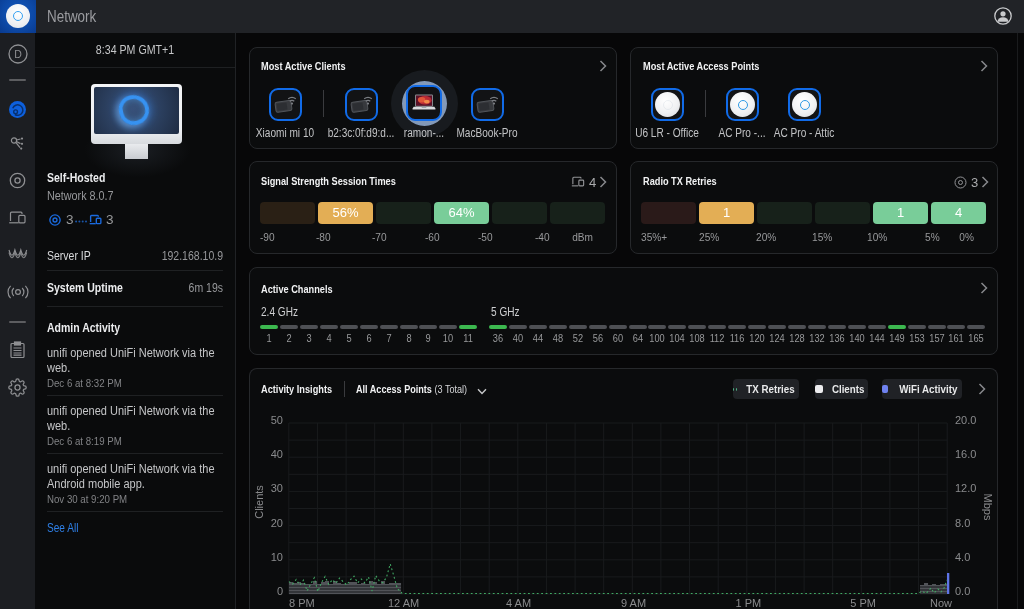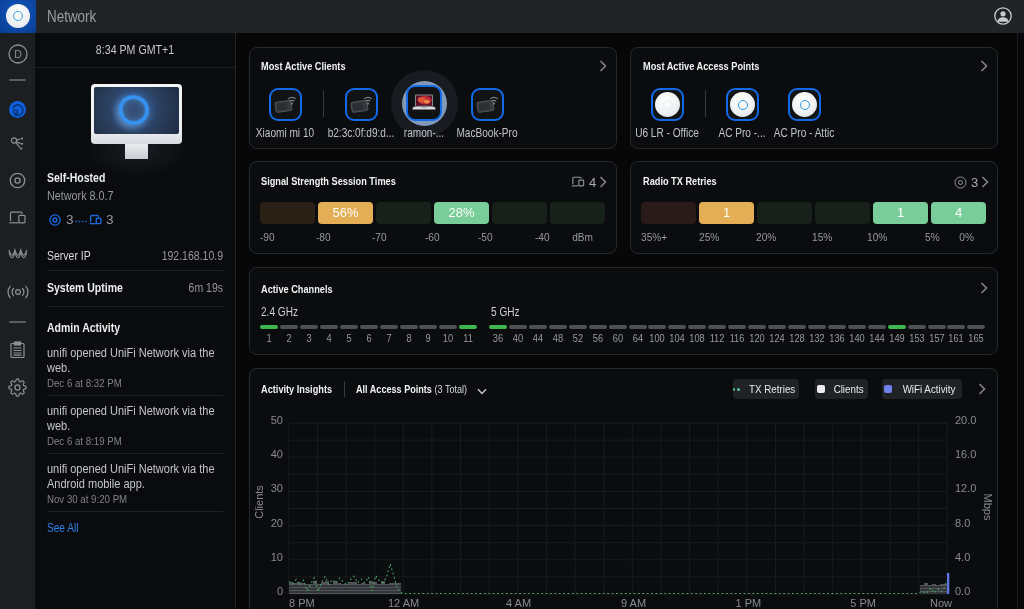--- a/index.html
+++ b/index.html
@@ -40,21 +40,21 @@
 .ctitle2 { position:absolute; color:#f1f2f3; font-size:11.5px; font-weight:bold; transform:scaleX(.80); transform-origin:0 50%; white-space:nowrap; }
 .client { position:absolute; width:33px; height:33px; border:2px solid #116be8; border-radius:9px; background:#121315; display:flex; align-items:center; justify-content:center; }
 .clabel { position:absolute; width:100px; text-align:center; color:#c2c3c5; font-size:12px; white-space:nowrap; transform:scaleX(.84); transform-origin:50% 50%; }
 .avatarbox { width:36px; height:36px; border:2px solid #116be8; border-radius:9px; background:#111214; display:flex; align-items:center; justify-content:center; }
 .apdisc { width:25px; height:25px; border-radius:50%; background:radial-gradient(circle at 42% 35%, #ffffff 0%, #f0f1f3 55%, #d8dade 100%); position:relative; }
 .apled { position:absolute; left:7.5px; top:7.5px; width:10px; height:10px; border-radius:50%; border:1.6px solid #2e9ae5; }
 .seg { position:absolute; width:55px; height:22px; border-radius:4px; text-align:center; line-height:22px; font-size:13px; }
 .seglbl { position:absolute; color:#98999b; font-size:11.5px; transform:scaleX(.88); transform-origin:0 50%; white-space:nowrap; }
 .chbar { position:absolute; top:0; width:18px; height:4px; border-radius:2px; background:#4e5054; }
 .chnum { position:absolute; top:7px; width:20px; margin-left:-1px; text-align:center; color:#98999b; font-size:10.5px; transform:scaleX(.88); transform-origin:50% 50%; }
-.legbtn { position:absolute; top:379px; height:20px; background:#202226; border-radius:4px; color:#e8e9ea; font-size:11.5px; line-height:20px; white-space:nowrap; display:flex; align-items:center; justify-content:center; overflow:hidden; }
+.legbtn { position:absolute; top:379px; height:20px; background:#202226; border-radius:4px; color:#e8e9ea; font-size:11.5px; line-height:20px; white-space:nowrap; display:flex; align-items:center; justify-content:center; overflow:hidden;font-weight:bold; }
 .legbtn span.t { transform:scaleX(.85); transform-origin:50% 50%; }
 .dotg { display:inline-block; width:3px; height:3px; border-radius:50%; background:#52b788; }
 .sqw { display:inline-block; width:8px; height:8px; border-radius:2px; background:#ececee; margin-right:6px; }
 .sqb { display:inline-block; width:8px; height:8px; border-radius:2px; background:#6f82f0; margin-right:6px; }
 </style>
 </head>
 <body>
 <div id="stage">
 
   <div class="card" style="left:249px; top:47px; width:368px; height:102px;"></div>
@@ -158,21 +158,21 @@
       <path d="M0.8 11.5 h7.5"></path>
       <rect x="9" y="4.8" width="5.6" height="6.7" rx="1"></rect>
   </svg>
   <div class="abs" style="left:589px; top:175px; color:#aaabad; font-size:13px;">4</div>
   <svg class="abs" style="left:599px; top:176px;" width="8" height="12" viewBox="0 0 8 12" fill="none" stroke="#87888b" stroke-width="1.5">
       <path d="M1.5 1 L6.5 6 L1.5 11"></path>
     </svg>
   <div class="seg" style="left:260px; top:202px; background:#2a2015;"></div>
   <div class="seg" style="left:318px; top:202px; background:#e3ae55; color:#fff;">56%</div>
   <div class="seg" style="left:376px; top:202px; background:#17211a;"></div>
-  <div class="seg" style="left:434px; top:202px; background:#79cd99; color:#fff;">28%</div>
+  <div class="seg" style="left:434px; top:202px; background:#79cd99; color:#fff;">64%</div>
   <div class="seg" style="left:492px; top:202px; background:#17211a;"></div>
   <div class="seg" style="left:550px; top:202px; background:#17211a;"></div>
   <div class="seglbl" style="left:260px; top:231px;">-90</div>
   <div class="seglbl" style="left:316px; top:231px;">-80</div>
   <div class="seglbl" style="left:372px; top:231px;">-70</div>
   <div class="seglbl" style="left:425px; top:231px;">-60</div>
   <div class="seglbl" style="left:478px; top:231px;">-50</div>
   <div class="seglbl" style="left:535px; top:231px;">-40</div>
   <div class="seglbl" style="left:505px; top:231px; width:100px; text-align:right;">dBm</div>
 

